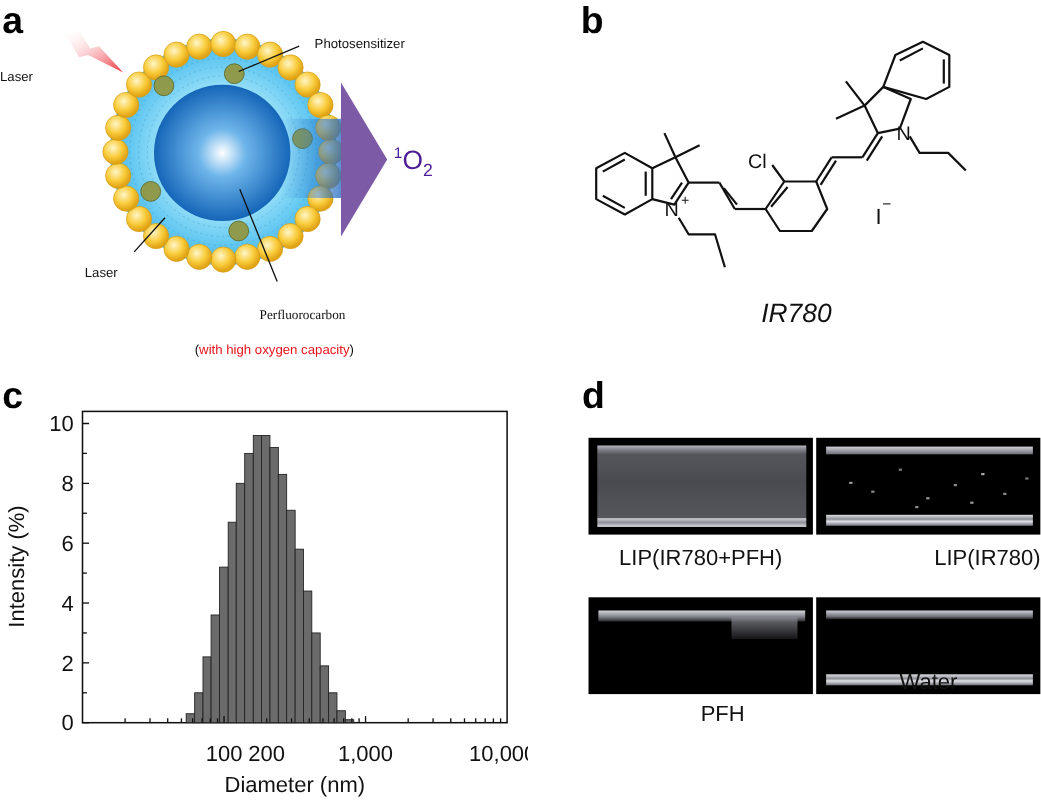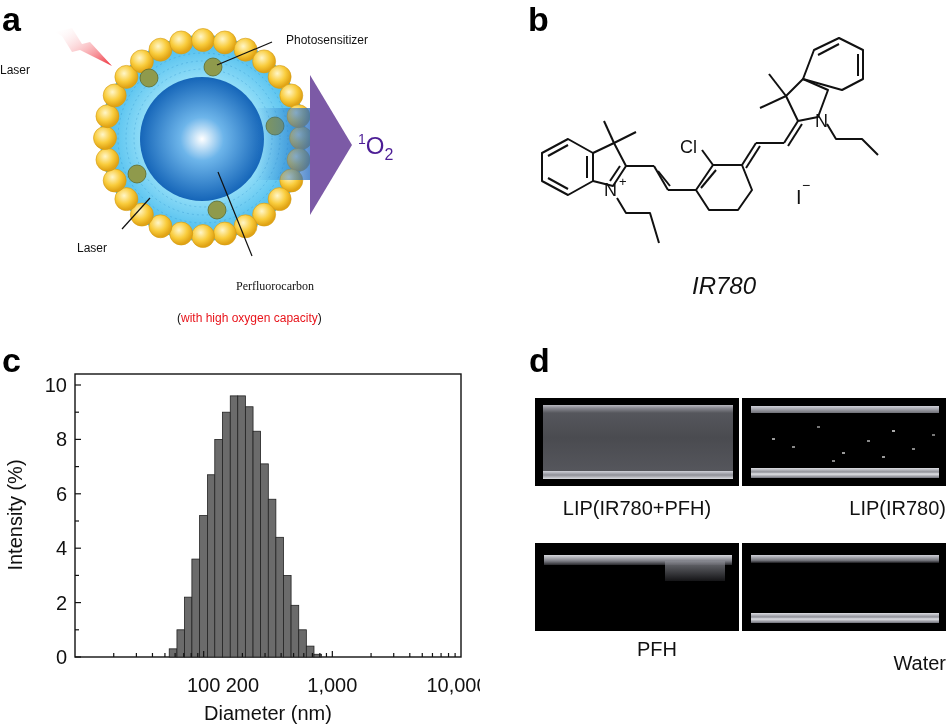--- a/index.html
+++ b/index.html
@@ -272,13 +272,13 @@
 
 <div class="us-img" style="left:535px;top:543px;width:204px;height:88px;">
   <div style="position:absolute;left:9px;top:12px;width:188px;height:10px;background:linear-gradient(#d6d7dc,#7d7e86 60%,#2a2a2e);"></div>
   <div style="position:absolute;left:130px;top:18px;width:60px;height:20px;background:linear-gradient(#8a8b93,#1a1a1d);opacity:0.8;"></div>
 </div>
 <div class="us-img" style="left:742px;top:543px;width:204px;height:88px;">
   <div style="position:absolute;left:9px;top:12px;width:188px;height:8px;background:linear-gradient(#cfd0d8,#6e6f76 70%,#1a1a1d);"></div>
   <div style="position:absolute;left:9px;top:70px;width:188px;height:10px;background:linear-gradient(#dcdde2,#8f9098 40%,#e0e1e6 60%,#70717a);"></div>
 </div>
 <div class="us-caption" style="left:555px;top:638px;width:204px;">PFH</div>
-<div class="us-caption" style="left:742px;top:652px;width:204px;text-align:right;">Water</div>
+<div class="us-caption" style="left:742px;top:609px;width:204px;">Water</div>
 
 </body></html>

